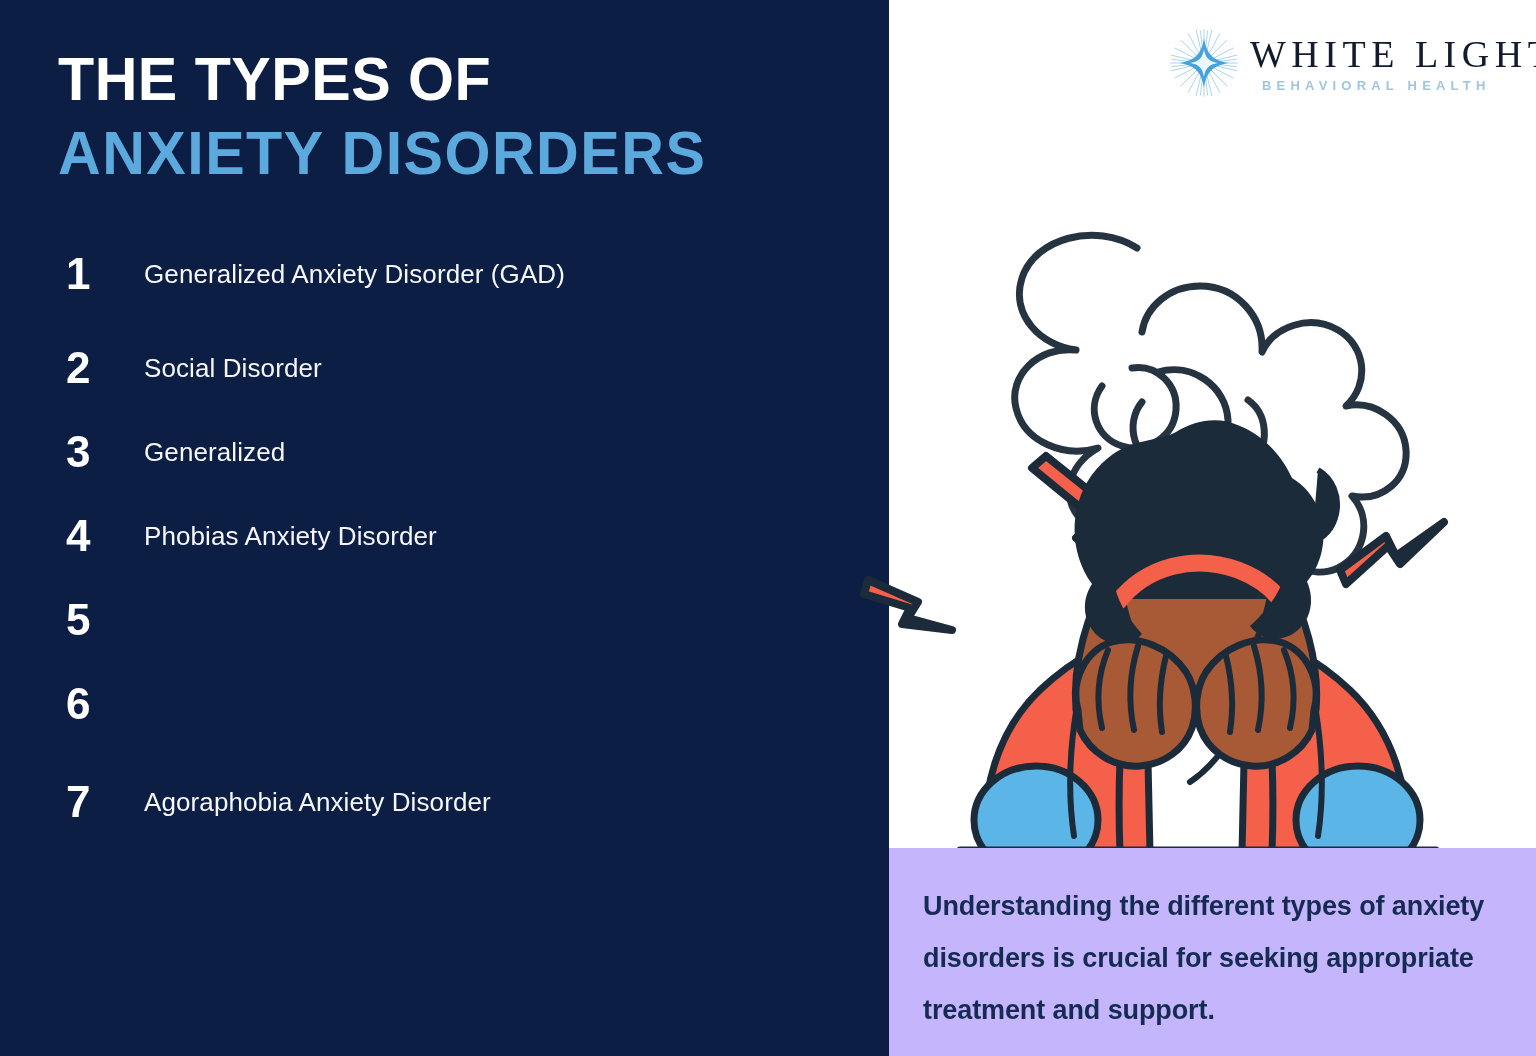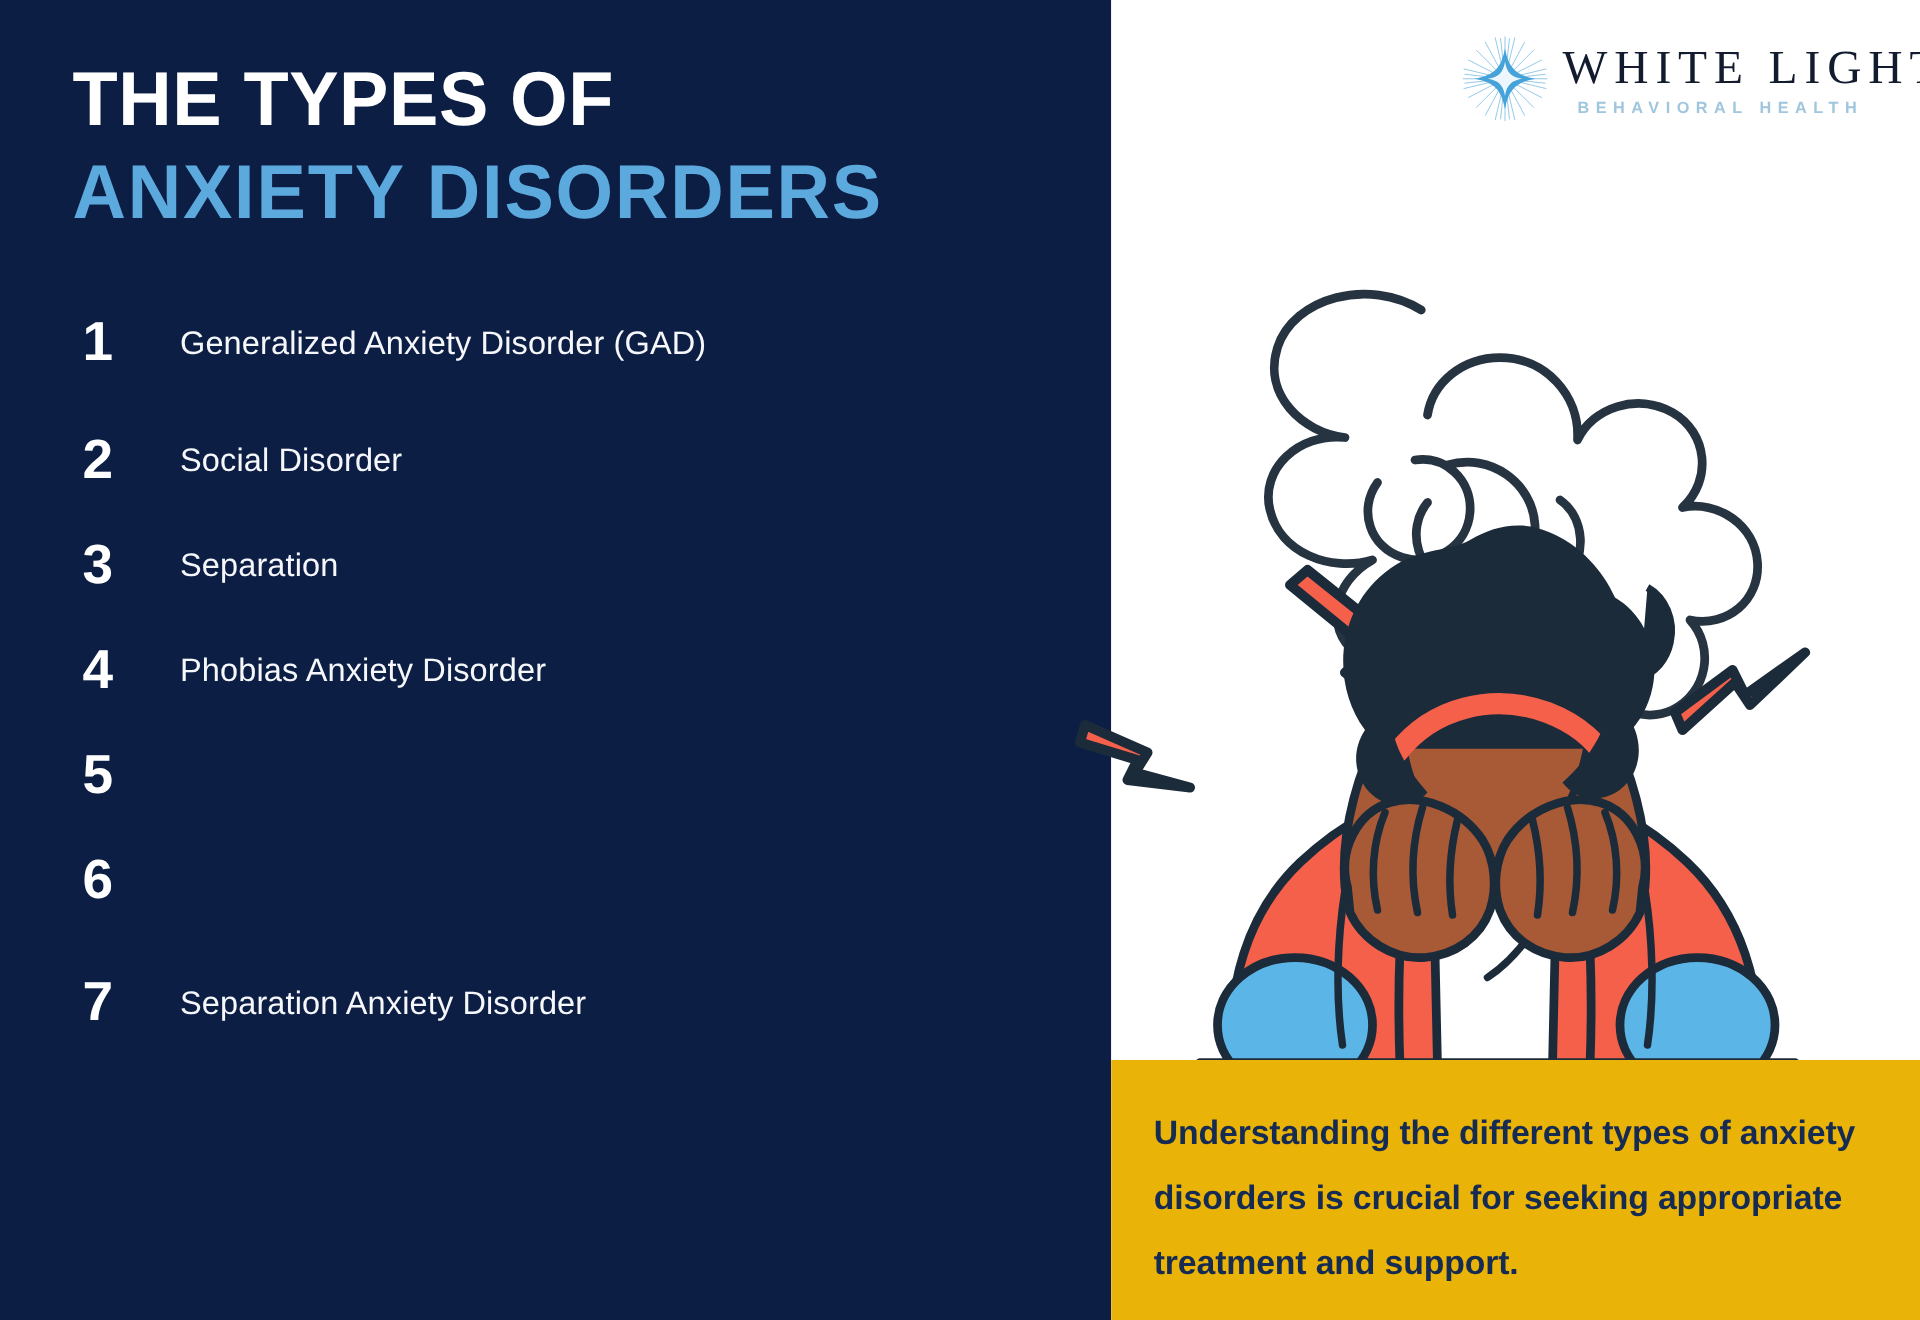--- a/index.html
+++ b/index.html
@@ -139,21 +139,21 @@
     height: 720px;
   }
 
   
   #caption-banner {
     position: absolute;
     left: 889px;
     top: 848px;
     width: 647px;
     height: 208px;
-    background: #eab308;
+    background: #c4b5fd;
   }
   #caption-text {
     position: absolute;
     left: 34px;
     top: 32px;
     width: 580px;
     color: #152B52;
     font-size: 27px;
     line-height: 52px;
     font-weight: 700;
@@ -179,39 +179,39 @@
         <div class="item-label">Generalized Anxiety Disorder (GAD)</div>
       </div>
 
       <div class="list-item item-2">
         <div class="item-num">2</div>
         <div class="item-label">Social Disorder</div>
       </div>
 
       <div class="list-item item-3">
         <div class="item-num">3</div>
-        <div class="item-label">Separation</div>
+        <div class="item-label">Generalized</div>
       </div>
 
       <div class="list-item item-4">
         <div class="item-num">4</div>
         <div class="item-label">Phobias Anxiety Disorder</div>
       </div>
 
       <div class="list-item item-5">
         <div class="item-num">5</div>
       </div>
 
       <div class="list-item item-6">
         <div class="item-num">6</div>
       </div>
 
       <div class="list-item item-7">
         <div class="item-num">7</div>
-        <div class="item-label">Separation Anxiety Disorder</div>
+        <div class="item-label">Agoraphobia Anxiety Disorder</div>
       </div>
 
     </div>
   </div>
 
   <div id="right-panel"></div>
 
   <div id="illustration">
     <svg width="700" height="720" viewBox="0 0 700 720" xmlns="http://www.w3.org/2000/svg">
       <defs>

